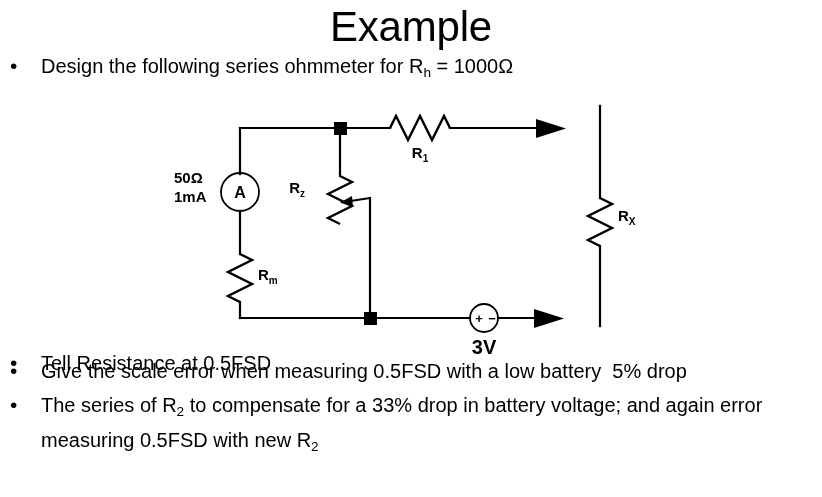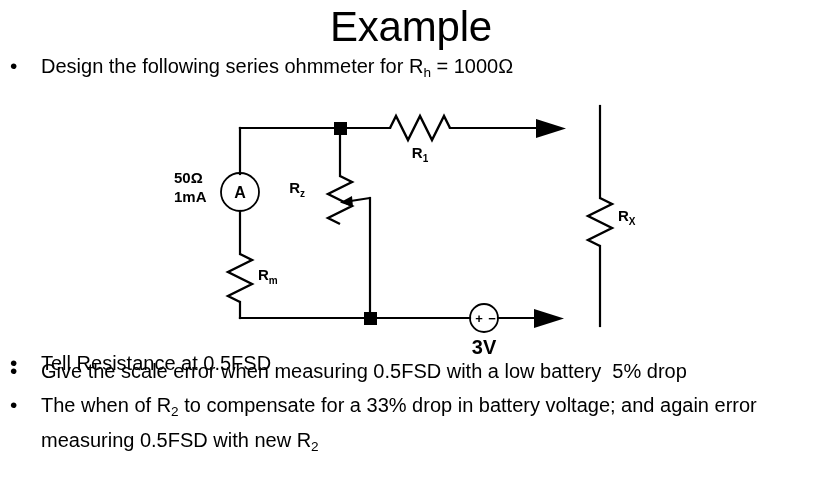--- a/index.html
+++ b/index.html
@@ -165,16 +165,16 @@
     <span class="bullet-text">Tell Resistance at 0.5FSD</span>
   </div>
 
   <div class="bullet-row" id="bullet-3">
     <span class="bullet-dot">•</span>
     <span class="bullet-text">Give the scale error when measuring 0.5FSD with a low battery  5% drop</span>
   </div>
 
   <div class="bullet-row" id="bullet-4">
     <span class="bullet-dot">•</span>
-    <span class="bullet-text"><span>The when of R</span><sub>2</sub><span> to compensate for a 33% drop in battery voltage; and again error measuring 0.5FSD with new R</span><sub>2</sub></span>
+    <span class="bullet-text"><span>The series of R</span><sub>2</sub><span> to compensate for a 33% drop in battery voltage; and again error measuring 0.5FSD with new R</span><sub>2</sub></span>
   </div>
 
 </div>
 
 </body></html>

